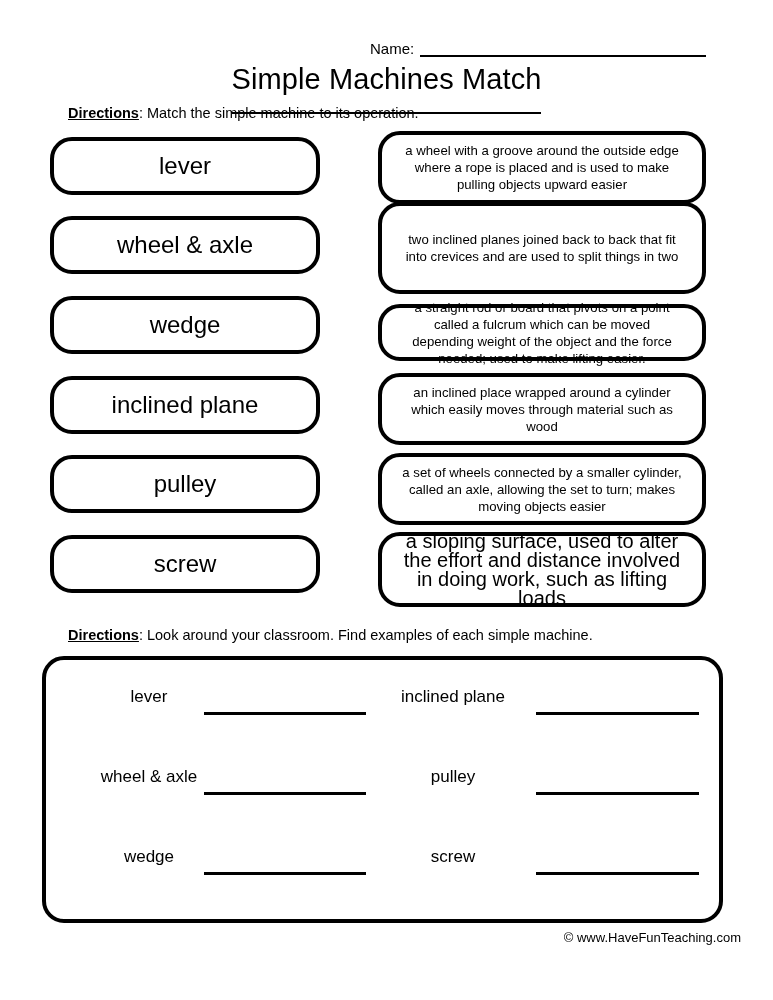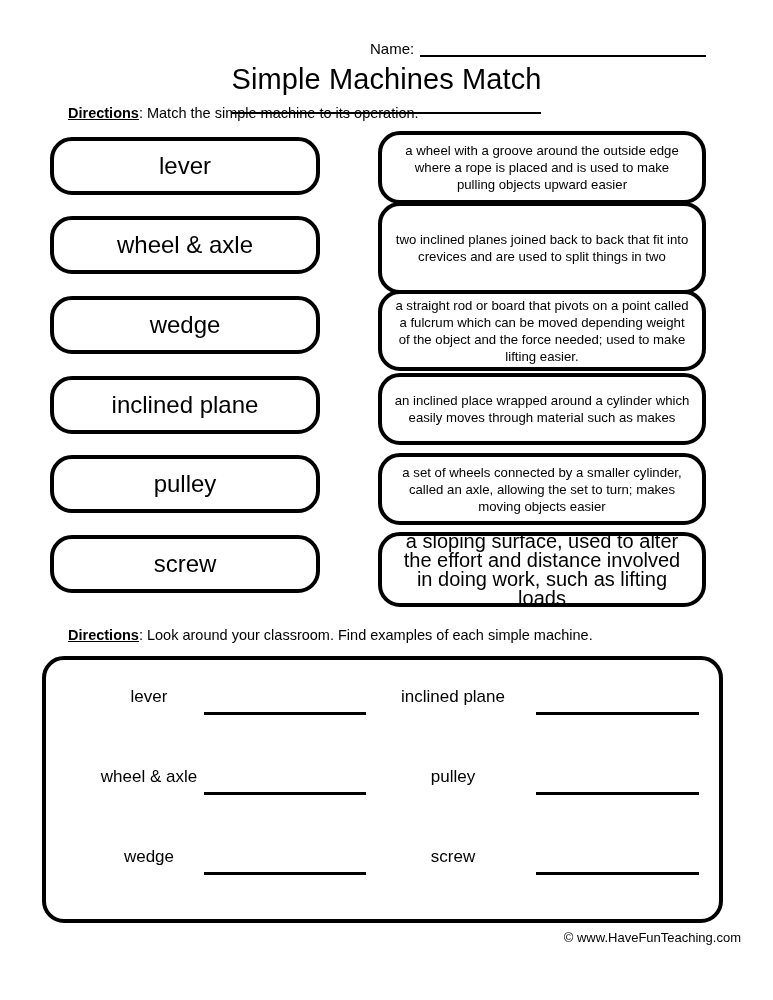--- a/index.html
+++ b/index.html
@@ -89,21 +89,21 @@
     left: 378px;
     width: 328px;
     border: 4px solid #000;
     border-radius: 22px;
     background: #fff;
     box-sizing: border-box;
     display: flex;
     align-items: center;
     justify-content: center;
     text-align: center;
-    padding: 4px 12px;
+    padding: 4px 20px;
     font-size: 13.2px;
     line-height: 17px;
   }
   .def-box.big {
     font-size: 20px;
     line-height: 19px;
   }
 
   
   .activity-box {
@@ -184,25 +184,25 @@
 <div class="term-box" style="top:535px; height:58px;">
   <span>screw</span>
 </div>
 
 <div class="def-box" style="top:131px; height:73px;">
   <span>a wheel with a groove around the outside edge where a rope is placed and is used to make pulling objects upward easier</span>
 </div>
 <div class="def-box" style="top:202px; height:92px;">
   <span>two inclined planes joined back to back that fit into crevices and are used to split things in two</span>
 </div>
-<div class="def-box" style="top:290px; height:81px;">
+<div class="def-box" style="top:304px; height:57px;">
   <span>a straight rod or board that pivots on a point called a fulcrum which can be moved depending weight of the object and the force needed; used to make lifting easier.</span>
 </div>
 <div class="def-box" style="top:373px; height:72px;">
-  <span>an inclined place wrapped around a cylinder which easily moves through material such as makes</span>
+  <span>an inclined place wrapped around a cylinder which easily moves through material such as wood</span>
 </div>
 <div class="def-box" style="top:453px; height:72px;">
   <span>a set of wheels connected by a smaller cylinder, called an axle, allowing the set to turn; makes moving objects easier</span>
 </div>
 <div class="def-box big" style="top:532px; height:75px;">
   <span>a sloping surface, used to alter the effort and distance involved in doing work, such as lifting loads</span>
 </div>
 
 <div class="directions" id="directions-2">
   <span class="d-word">Directions</span><span>: Look around your classroom.  Find examples of each simple machine.</span>

